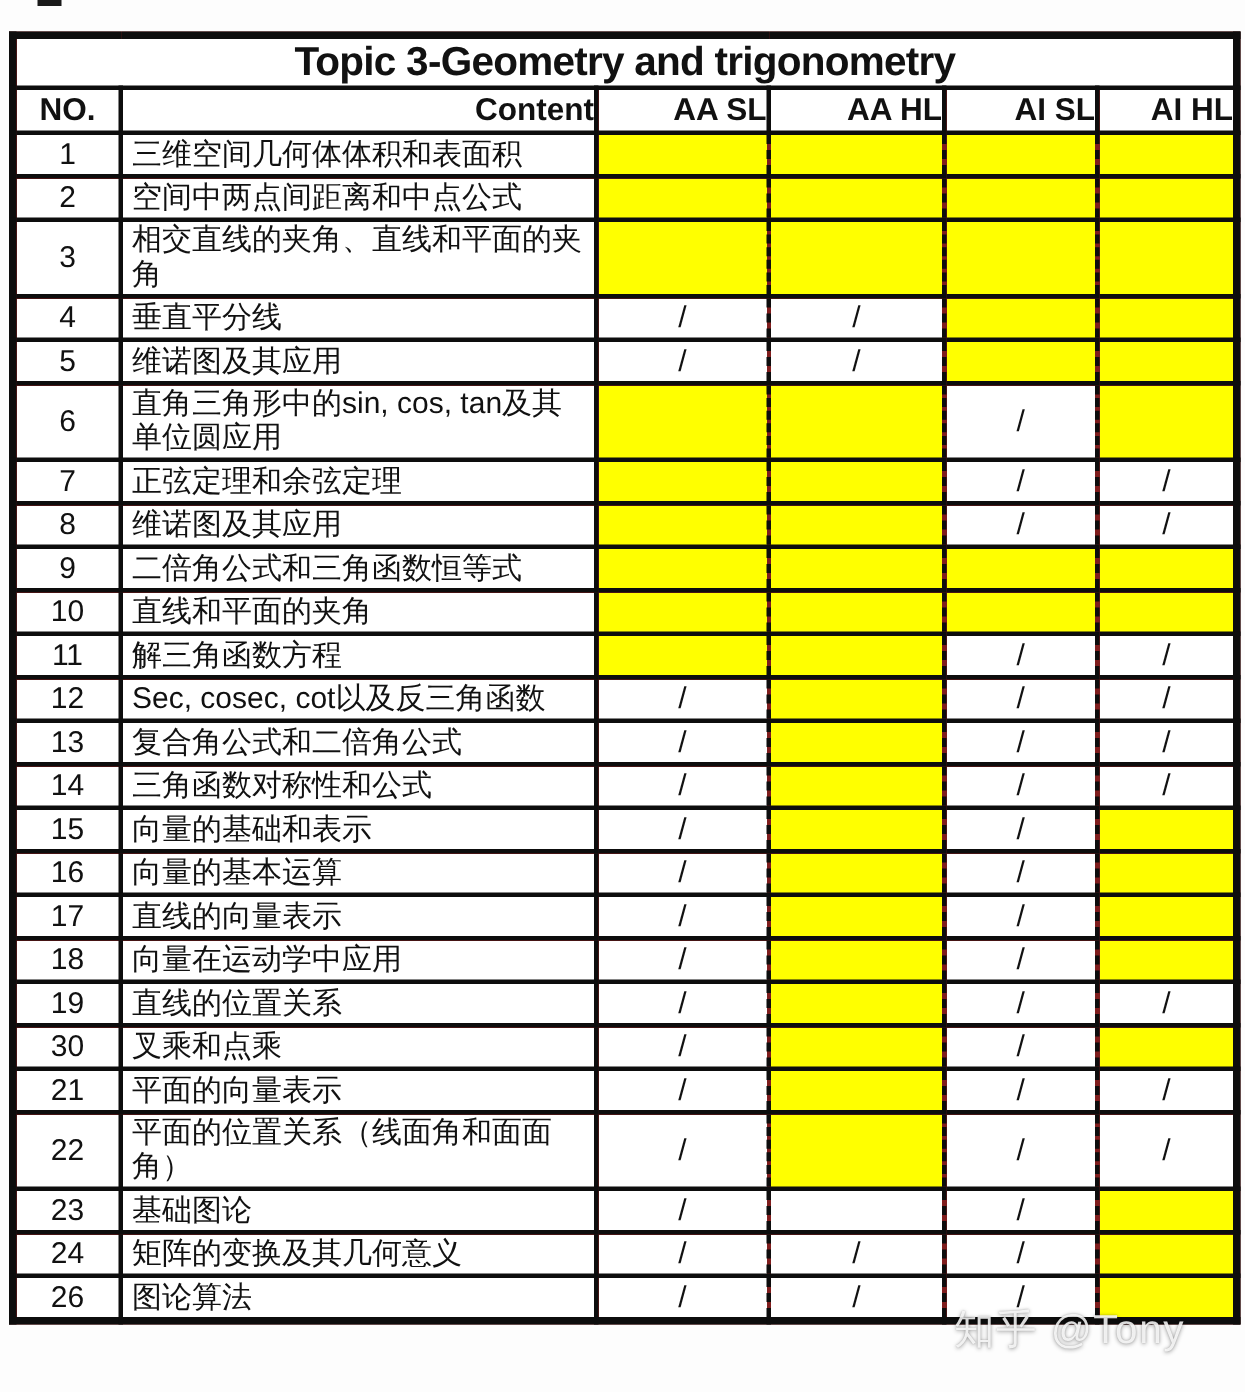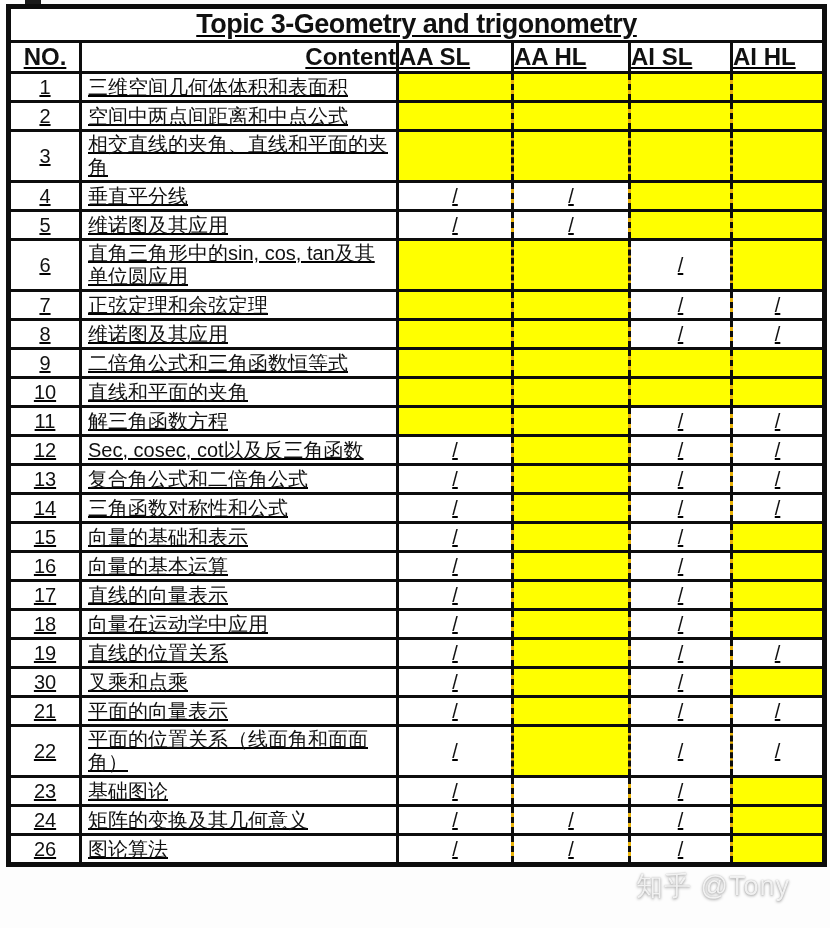--- a/index.html
+++ b/index.html
@@ -20,51 +20,50 @@
   }
   
   .top-artifact {
     position: absolute;
     left: 25px; top: 0;
     width: 16px; height: 4px;
     background: #1a1a1a;
   }
   table.topic-table {
     position: absolute;
-    left: 6px; top: 4px;
+    left: 6px; top: 21px;
     width: 816px;
     border-collapse: collapse;
     table-layout: fixed;
-    background: #eab308;
+    background: #7f1d1d;
     border: 5px solid var(--border, #0d0d0d);
-    text-decoration: underline;
   }
   th, td {
     border: 3px solid var(--border, #0d0d0d);
     padding: 0;
     overflow: hidden;
     color: #111;
   }
   tr.title-row th {
     height: 30px;
     font-size: 27px;
     font-weight: 700;
     text-align: center;
     letter-spacing: -0.5px;
     background: #ffffff;
   }
   tr.header-row th {
     height: 27px;
-    font-size: 24px;
+    font-size: 21px;
     font-weight: 700;
     background: #ffffff;
   }
   th.h-no   { text-align: center; }
   th.h-content { text-align: right; padding-left: 6px; }
-  th.h-mark { text-align: left; }
+  th.h-mark { text-align: right; }
   td.no-cell {
     height: 26px;
     text-align: center;
     font-size: 20px;
     background: #ffffff;
   }
   td.content-cell {
     text-align: left;
     font-size: 20px;
     line-height: 23px;

